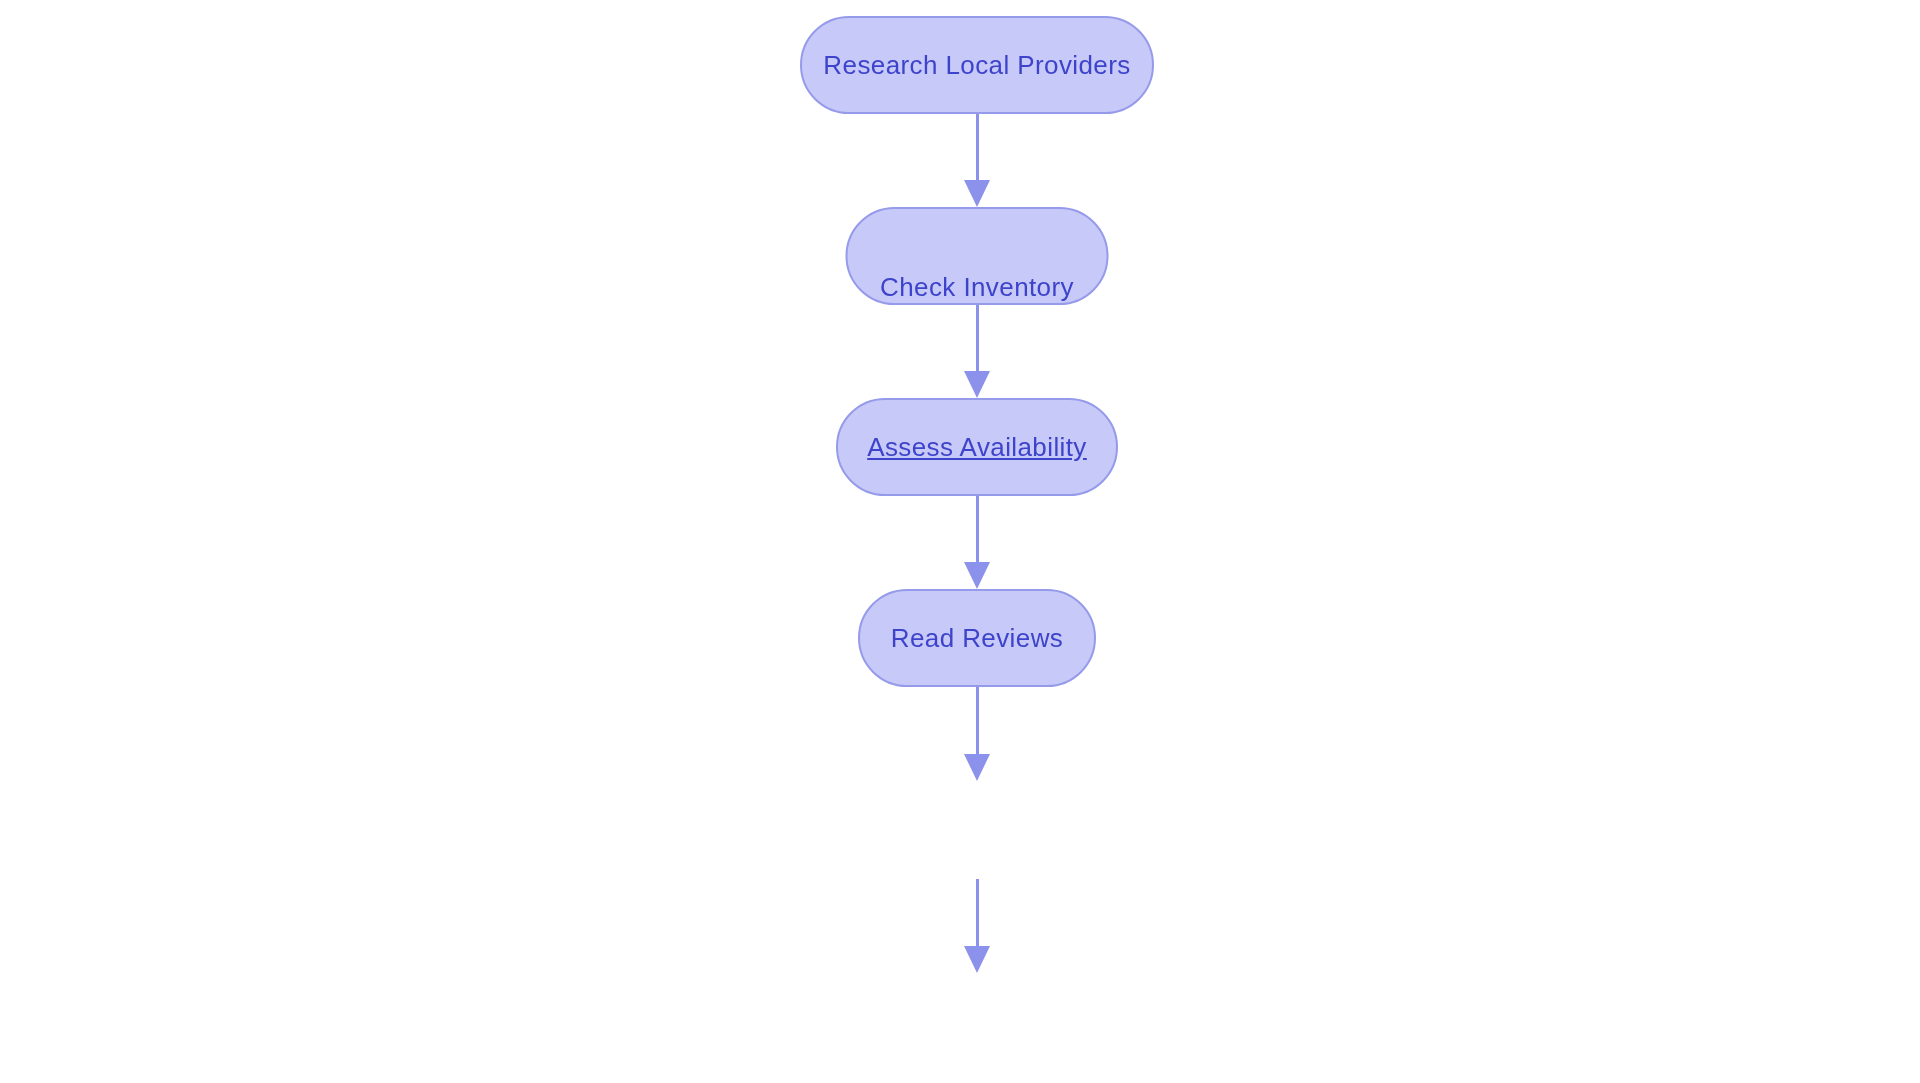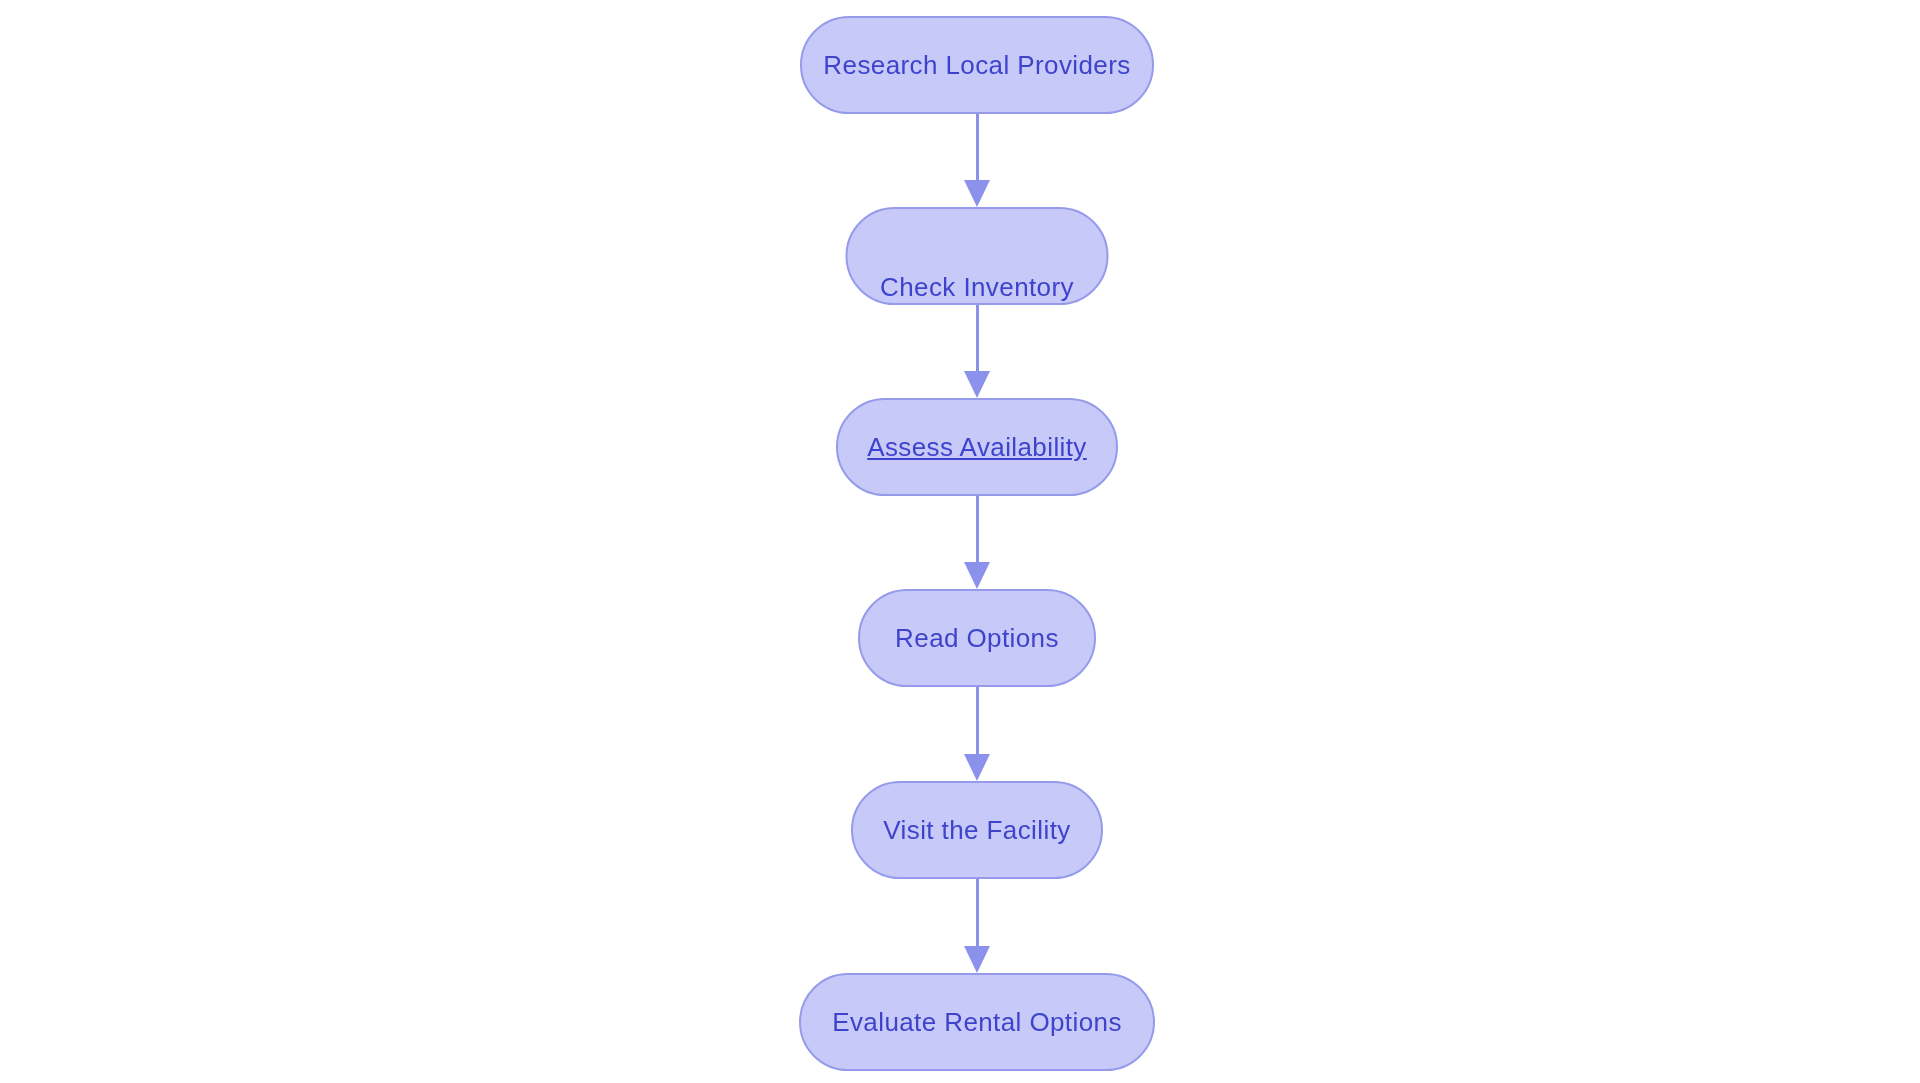--- a/index.html
+++ b/index.html
@@ -96,34 +96,28 @@
   <div class="flow-node node-2">
     <span>Assess Availability</span>
   </div>
 
   <div class="flow-arrow arrow-2">
     <div class="arrow-line"></div>
     <div class="arrow-head"></div>
   </div>
 
   <div class="flow-node node-3">
-    <span>Read Options</span>
+    <span>Read Reviews</span>
   </div>
 
   <div class="flow-arrow arrow-3">
     <div class="arrow-line"></div>
     <div class="arrow-head"></div>
   </div>
 
-  <div class="flow-node node-4">
-    <span>Visit the Facility</span>
-  </div>
 
   <div class="flow-arrow arrow-4">
     <div class="arrow-line"></div>
     <div class="arrow-head"></div>
   </div>
 
-  <div class="flow-node node-5">
-    <span>Evaluate Rental Options</span>
-  </div>
 
 </div>
 
 </body></html>

